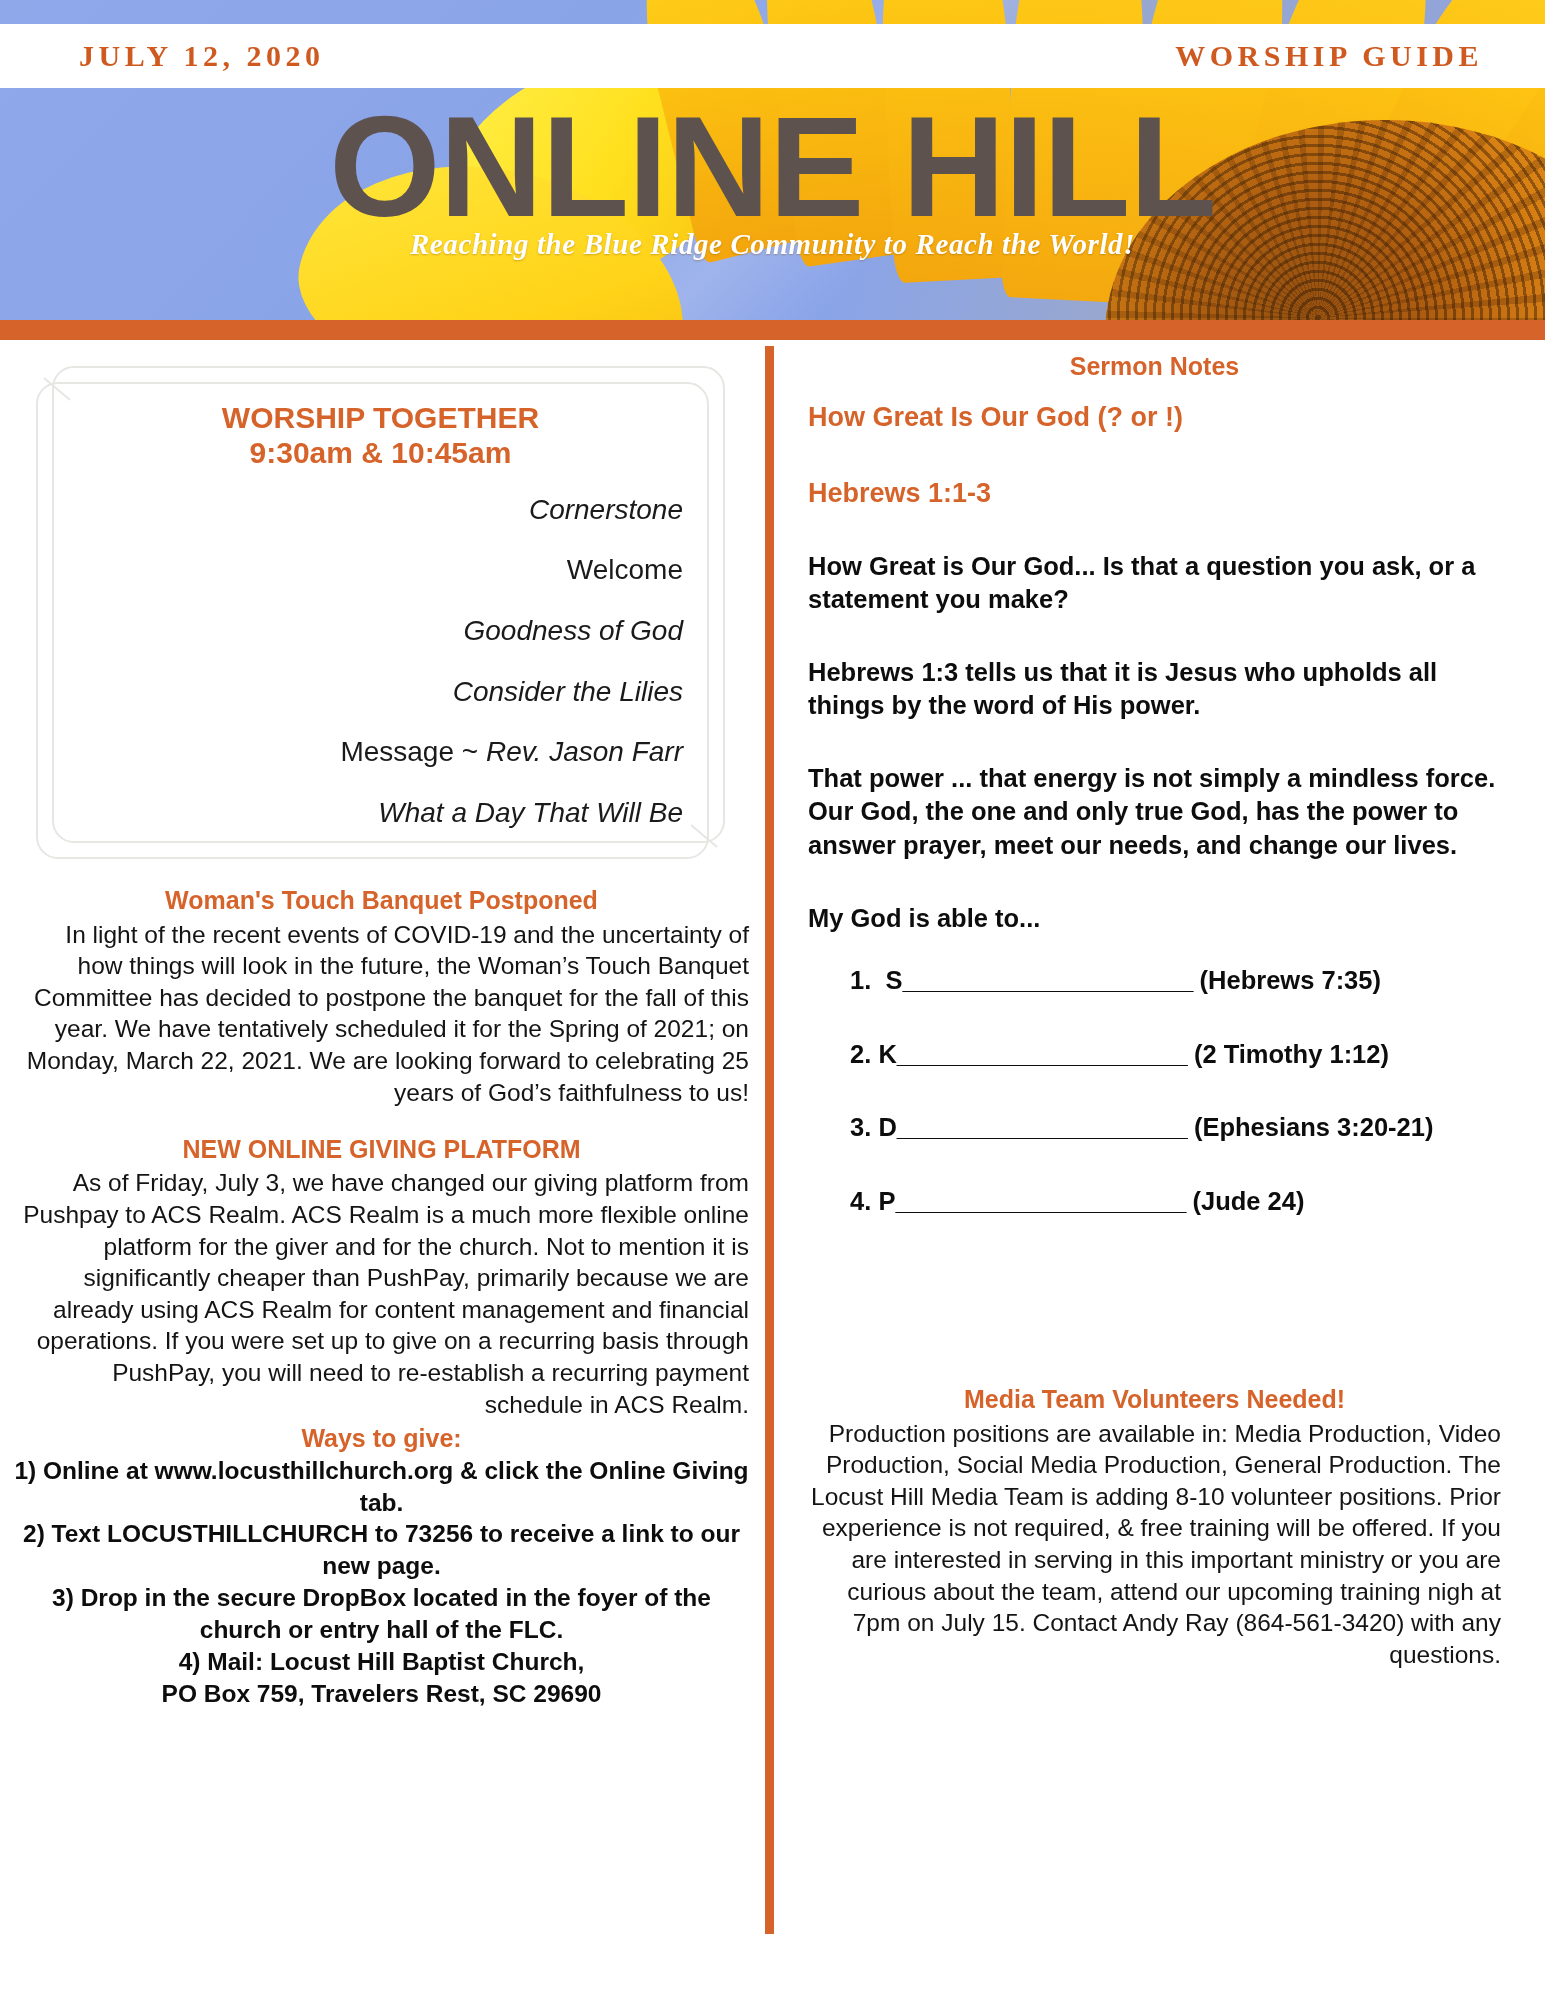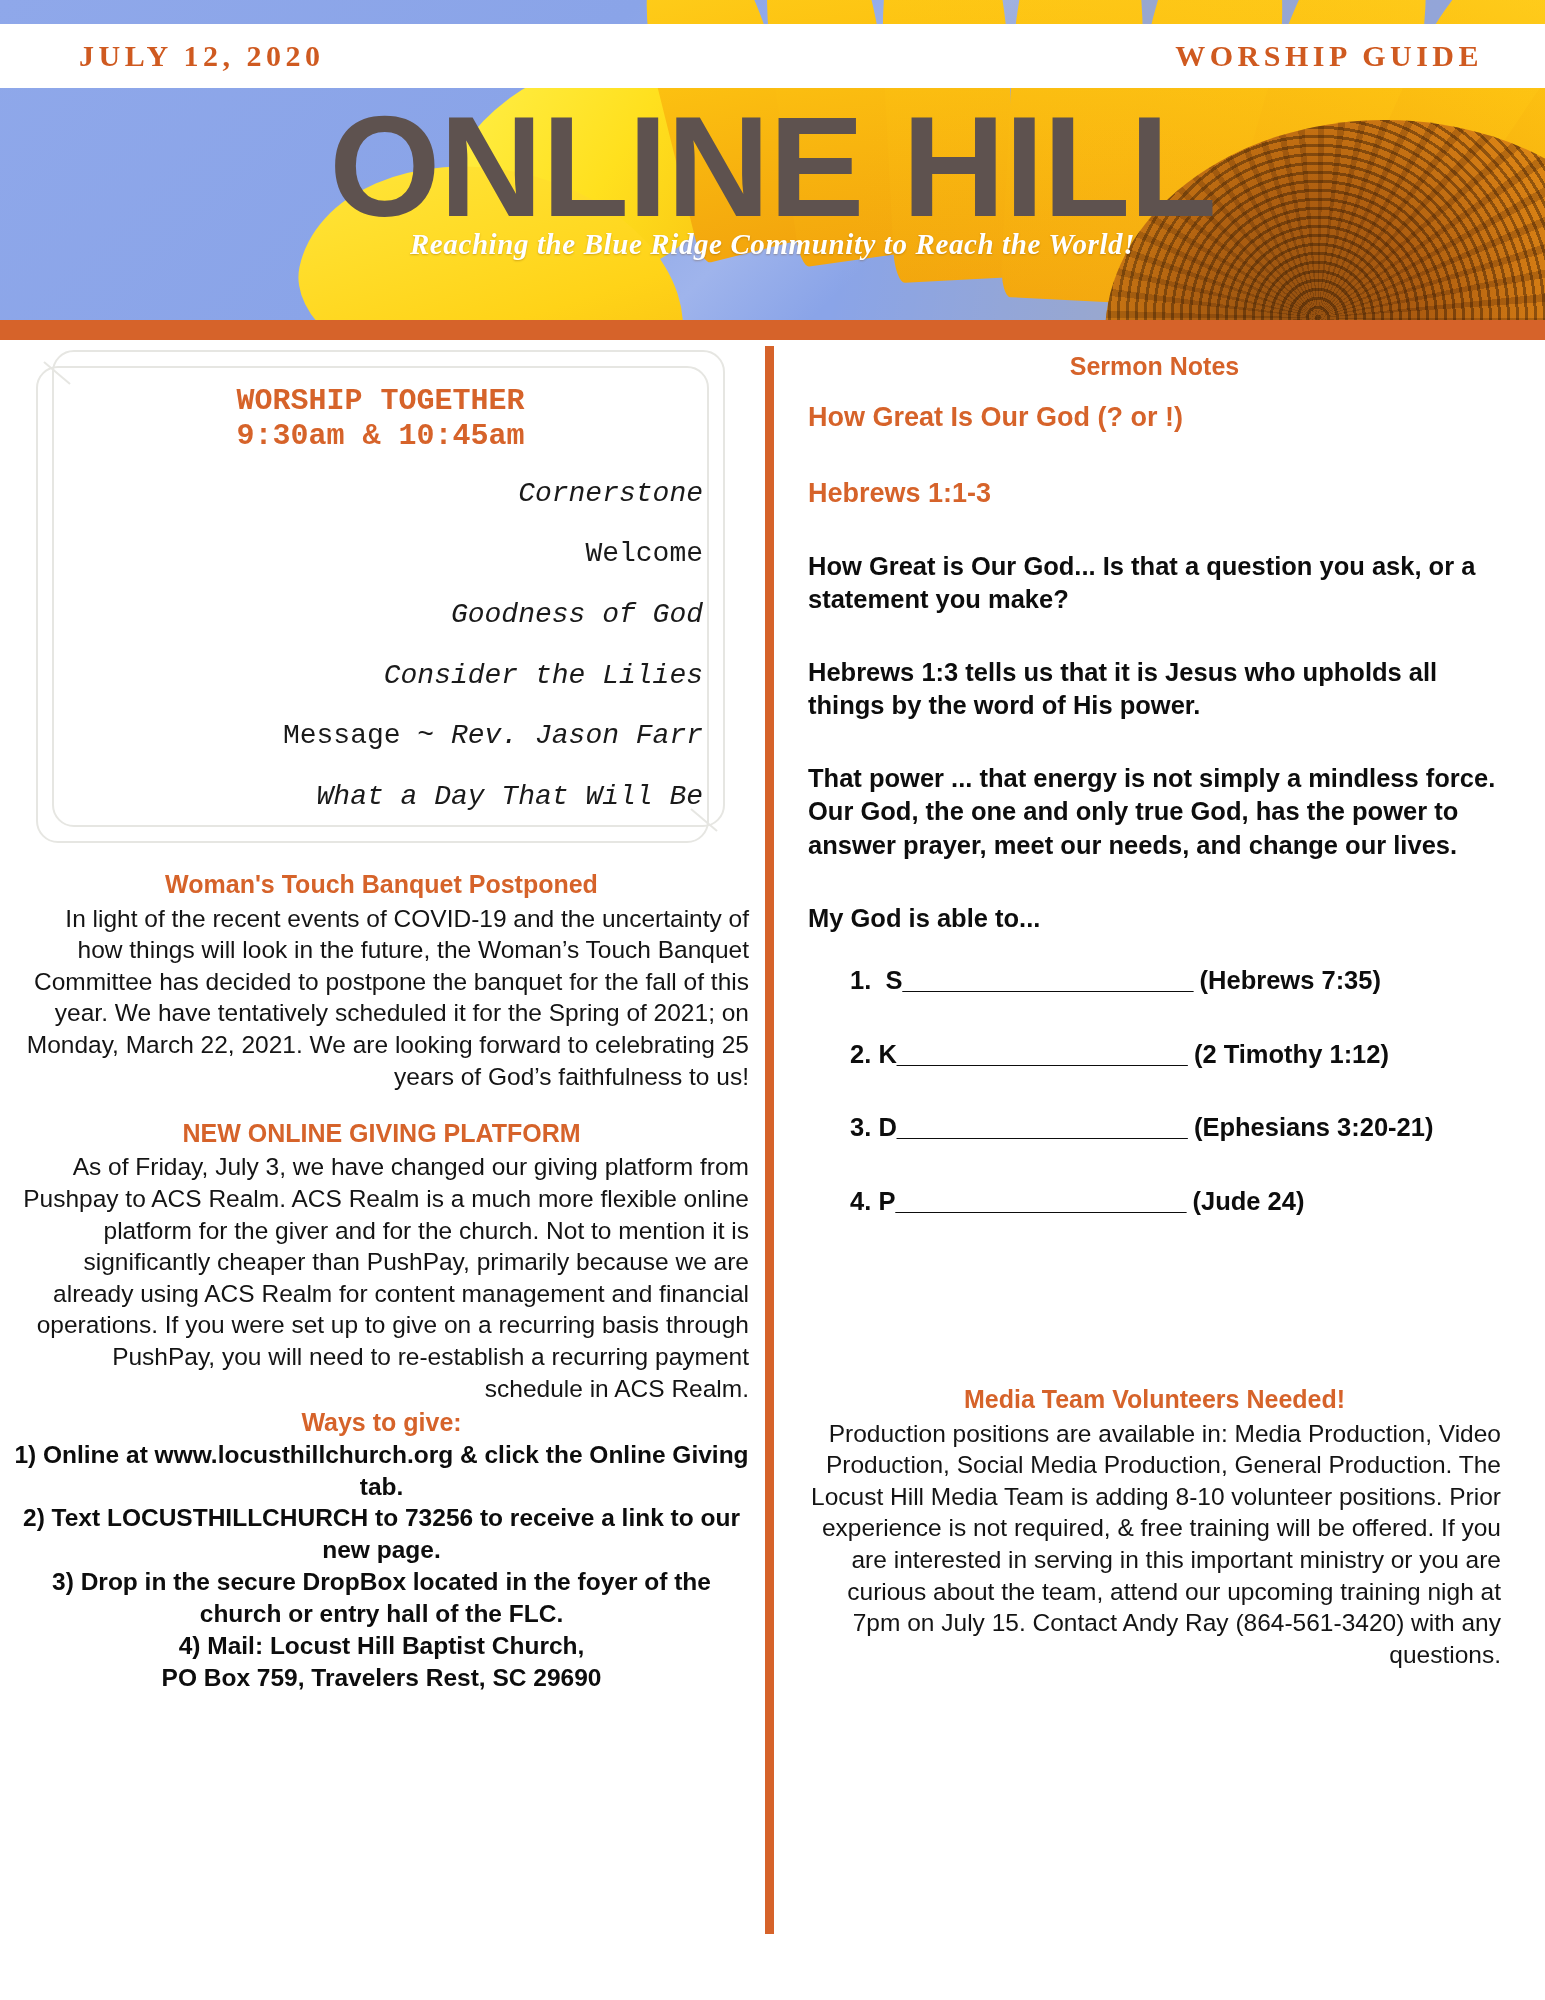--- a/index.html
+++ b/index.html
@@ -154,25 +154,24 @@
   }
   .col-right {
     flex: 1;
     box-sizing: border-box;
     padding: 0 44px 0 34px;
   }
 
   
   .frame-wrap {
     position: relative;
-    margin: 10px 24px 0 22px;
-    padding: 34px 22px 30px;
+    margin: 26px 24px 0 22px;
+    padding: 34px 42px 30px;
     min-height: 470px;
     box-sizing: border-box;
-    font-family: Liberation Mono, monospace;
   }
   .frame-line {
     position: absolute;
     border: 2px solid #e6e6e2;
     border-radius: 22px;
     pointer-events: none;
   }
   .frame-a { inset: 0 0 16px 16px; }
   .frame-b { inset: 16px 16px 0 0; }
   .frame-tick {

